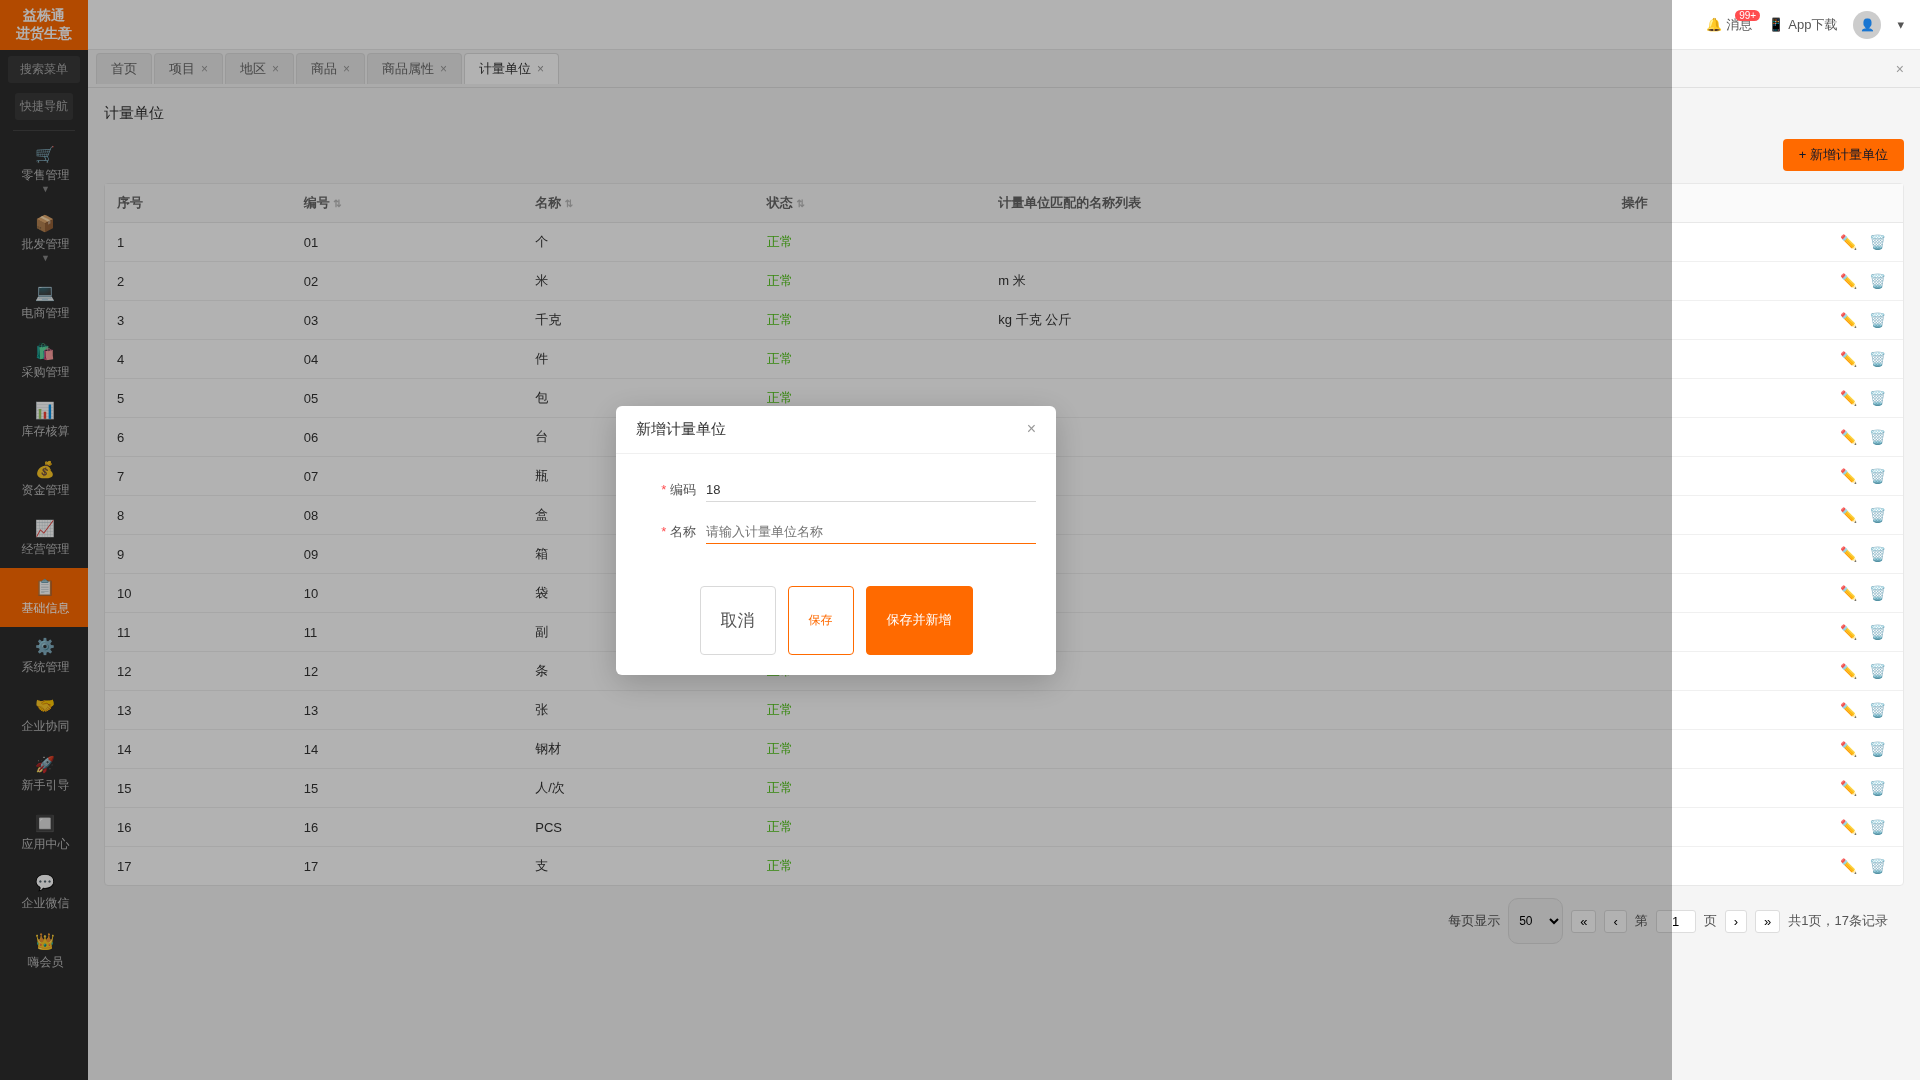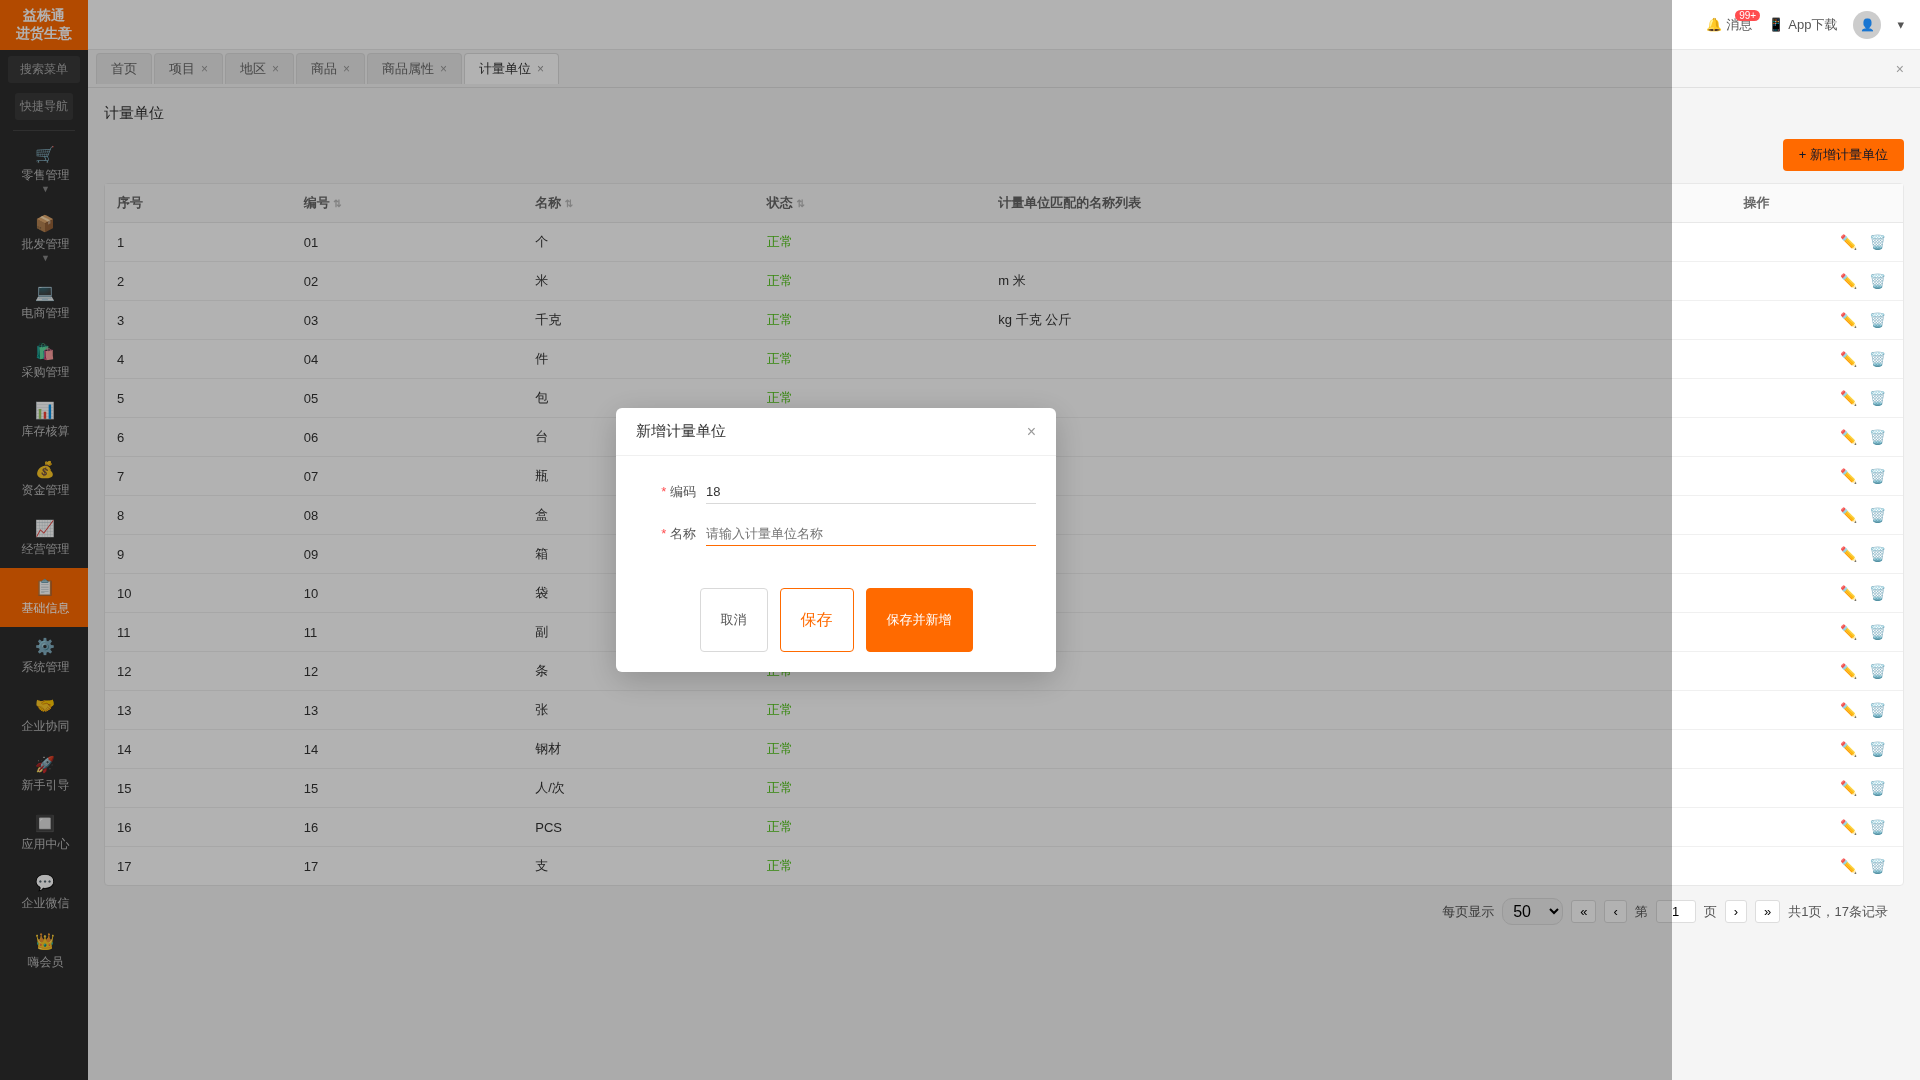--- a/index.html
+++ b/index.html
@@ -46,41 +46,41 @@
     table th { padding: 10px 12px; text-align: left; font-size: 13px; color: #666; border-bottom: 1px solid #e8e8e8; font-weight: 700; white-space: nowrap; }
     table td { padding: 9px 12px; font-size: 13px; color: #333; border-bottom: 1px solid #f0f0f0; }
     table tr:last-child td { border-bottom: none; }
     .status-normal { color: #52c41a; }
     .action-btn { background: none; border: none; cursor: pointer; color: #1890ff; font-size: 14px; padding: 2px 4px; }
     .action-btn.del { color: #ff4d4f; }
     .sort-icon { color: #bbb; font-size: 10px; cursor: pointer; }
 
     
     .pagination { display: flex; align-items: center; justify-content: flex-end; padding: 12px 16px; gap: 8px; font-size: 13px; color: #555; }
-    .page-size-select { border: 1px solid #ddd; border-radius: 10px; padding: 3px 6px; font-size: 16px; cursor: pointer; }
+    .page-size-select { border: 1px solid #ddd; border-radius: 10px; padding: 14px 6px; font-size: 12px; cursor: pointer; }
     .page-btn { border: 1px solid #ddd; background: #fff; padding: 3px 8px; border-radius: 3px; cursor: pointer; font-size: 13px; }
     .page-input { border: 1px solid #ddd; border-radius: 3px; padding: 3px 6px; width: 40px; text-align: center; font-size: 13px; }
 
     
     .overlay { position: fixed; top: 0; left: 0; width: 1672px; height: 1080px; background: rgba(0,0,0,0.3); z-index: 100; display: flex; align-items: center; justify-content: center; }
 
     
     .dialog { background: #fff; border-radius: 6px; width: 440px; box-shadow: 0 8px 32px rgba(0,0,0,0.2); }
     .dialog-header { display: flex; align-items: center; justify-content: space-between; padding: 14px 20px; border-bottom: 1px solid #f0f0f0; }
     .dialog-title { font-size: 15px; color: #333; font-weight: 500; }
     .dialog-close { background: none; border: none; font-size: 16px; cursor: pointer; color: #999; }
     .dialog-body { padding: 24px 20px 16px 20px; }
     .form-row { display: flex; align-items: center; margin-bottom: 18px; }
     .form-label { width: 60px; text-align: right; color: #555; font-size: 13px; margin-right: 10px; flex-shrink: 0; }
     .form-label-required::before { content: "* "; color: #ff4d4f; }
     .form-input { flex: 1; border: none; border-bottom: 1px solid #d9d9d9; padding: 4px 0; font-size: 13px; outline: none; color: #333; }
     .form-input.focused { border-bottom-color: #ff6a00; }
     .dialog-footer { display: flex; justify-content: center; gap: 12px; padding: 8px 20px 20px 20px; }
-    .btn-cancel { border: 1px solid #d9d9d9; background: #fff; color: #555; padding: 22px 20px; border-radius: 4px; cursor: pointer; font-size: 13px; }
-    .btn-save { background: #fff; border: 1px solid #ff6a00; color: #ff6a00; padding: 7px 20px; border-radius: 4px; cursor: pointer; font-size: 16px; }
+    .btn-cancel { border: 1px solid #d9d9d9; background: #fff; color: #555; padding: 22px 20px; border-radius: 4px; cursor: pointer; font-size: 17px; }
+    .btn-save { background: #fff; border: 1px solid #ff6a00; color: #ff6a00; padding: 7px 20px; border-radius: 4px; cursor: pointer; font-size: 12px; }
     .btn-save-new { background: #ff6a00; border: 1px solid #ff6a00; color: #fff; padding: 7px 20px; border-radius: 4px; cursor: pointer; font-size: 13px; }
 
     .tabs-close-btn { margin-left: auto; background: none; border: none; cursor: pointer; color: #999; font-size: 14px; padding: 4px 8px; }
   </style>
 </head>
 <body>
 
 <div class="sidebar">
   <div class="sidebar-logo">
     <div class="sidebar-logo-text">益栋通<br>进货生意</div>
@@ -218,21 +218,21 @@
             </th>
             <th>
               <span>名称</span> <span class="sort-icon">⇅</span>
             </th>
             <th>
               <span>状态</span> <span class="sort-icon">⇅</span>
             </th>
             <th>
               <span>计量单位匹配的名称列表</span>
             </th>
-            <th style="text-align:center;">操作</th>
+            <th style="text-align:left;">操作</th>
           </tr>
         </thead>
         <tbody id="table-body">
         <tr>
       <td>1</td>
       <td>01</td>
       <td>个</td>
       <td><span class="status-normal">正常</span></td>
       <td></td>
       <td style="text-align:right;">

